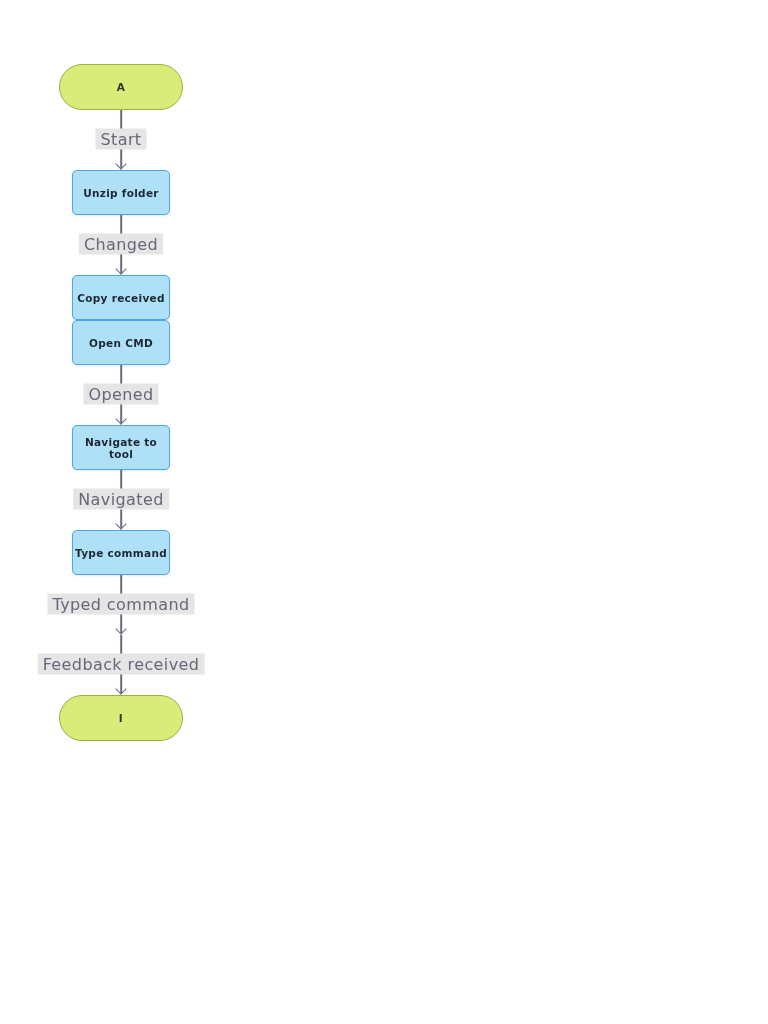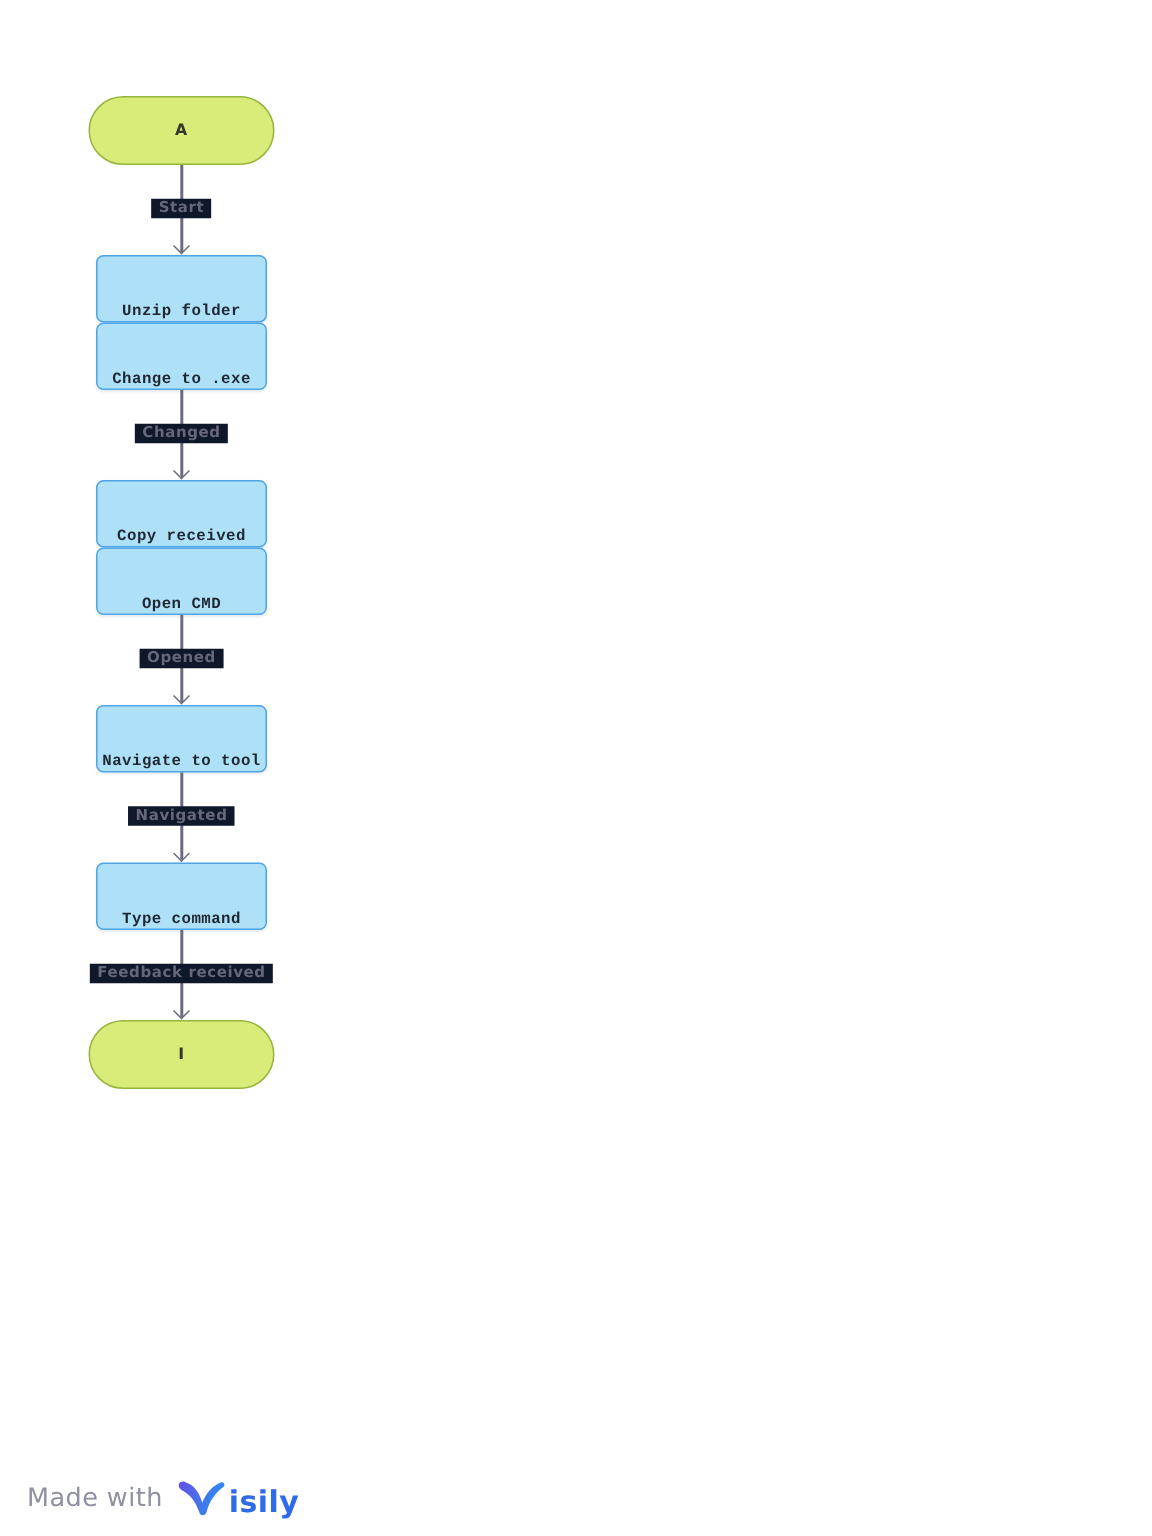--- a/index.html
+++ b/index.html
@@ -14,46 +14,45 @@
   .terminator {
     width:124px; height:46px; box-sizing:border-box;
     background:var(--terminator-fill,#d9ec79);
     border:1.5px solid var(--terminator-border,#96b43e);
     border-radius:23px;
     display:flex; align-items:center; justify-content:center;
     font-size:10.5px; font-weight:700; letter-spacing:0.4px;
     color:#33362a;
   }
   .process {
-    width:114px; height:45px; box-sizing:border-box;
+    width:98px; height:45px; box-sizing:border-box;
     background:var(--process-fill,#aee1f8);
     border:1.5px solid var(--process-border,#4fa5e5);
     border-radius:5px;
-    display:flex; align-items:flex-end; justify-content:center;
+    display:flex; align-items:center; justify-content:center;
     text-align:center;
     font-size:10.5px; font-weight:700; letter-spacing:0.3px;
     color:var(--process-text,#1f2733);
     box-shadow:0 1px 2px rgba(30,80,120,0.12);
-    font-family:Liberation Mono, monospace;
   }
   .connector { position:relative; width:100%; height:60px; }
   .connector .line {
     position:absolute; left:50%; top:0; bottom:2px; width:1.6px;
     background:var(--edge-line,#6b6b7e); transform:translateX(-50%);
   }
   .connector .arrowhead {
     position:absolute; left:50%; bottom:2px; width:7px; height:7px;
     border-right:1.8px solid var(--edge-line,#6b6b7e);
     border-bottom:1.8px solid var(--edge-line,#6b6b7e);
     transform:translateX(-50%) rotate(45deg);
   }
   .connector .edge-label {
     position:absolute; left:50%; top:48%; transform:translate(-50%,-50%);
-    background:#0f172a; padding:1px 5px; white-space:nowrap;
-    font-size:10px; font-weight:700; letter-spacing:0.4px;
+    background:#e5e5e5; padding:1px 5px; white-space:nowrap;
+    font-size:16px; font-weight:400; letter-spacing:0.4px;
     color:var(--edge-label-text,#67677a);
   }
   .watermark {
     position:absolute; left:18px; top:983px; height:32px;
     display:flex; align-items:center; gap:7px;
   }
   .made-with {
     font-size:17px; font-weight:400; letter-spacing:0.3px;
     color:var(--watermark-text,#8f90a0);
   }
@@ -80,23 +79,20 @@
       <div class="line"></div>
       <div class="arrowhead"></div>
       <div class="edge-label">Start</div>
     </div>
 
     <div class="process">
       <span>Unzip folder</span>
     </div>
 
 
-    <div class="process">
-      <span>Change to .exe</span>
-    </div>
 
     <div class="connector">
       <div class="line"></div>
       <div class="arrowhead"></div>
       <div class="edge-label">Changed</div>
     </div>
 
     <div class="process">
       <span>Copy received</span>
     </div>
@@ -119,43 +115,33 @@
     <div class="connector">
       <div class="line"></div>
       <div class="arrowhead"></div>
       <div class="edge-label">Navigated</div>
     </div>
 
     <div class="process">
       <span>Type command</span>
     </div>
 
+    <div class="connector">
+      <div class="line"></div>
+      <div class="arrowhead"></div>
+      <div class="edge-label">Typed command</div>
+    </div>
 
 
     <div class="connector">
       <div class="line"></div>
       <div class="arrowhead"></div>
       <div class="edge-label">Feedback received</div>
     </div>
 
     <div class="terminator">
       <span>I</span>
     </div>
 
   </div>
 
-  <div class="watermark">
-    <span class="made-with">Made with</span>
-    <span class="brand">
-      <svg width="36" height="28" viewBox="0 0 44 34" aria-hidden="true">
-        <defs>
-          <linearGradient id="vg" x1="0" y1="0" x2="1" y2="0.3">
-            <stop offset="0" stop-color="#6450e6"></stop>
-            <stop offset="1" stop-color="#2f8cf0"></stop>
-          </linearGradient>
-        </defs>
-        <path fill="url(#vg)" d="M6,10 C2,7 4,2 9,3.5 C17,6 21,13 23,20.5 C26,13 31,7 38,4 C40.5,3 42,5.5 40.5,7.5 C34,12 29,19 26.5,28 C25.5,31.5 21.5,31.5 20.5,28 C17.5,19 13,13.5 6,10 Z"></path>
-      </svg>
-      <span class="brand-text">isily</span>
-    </span>
-  </div>
 
 </div>
 
 </body></html>

